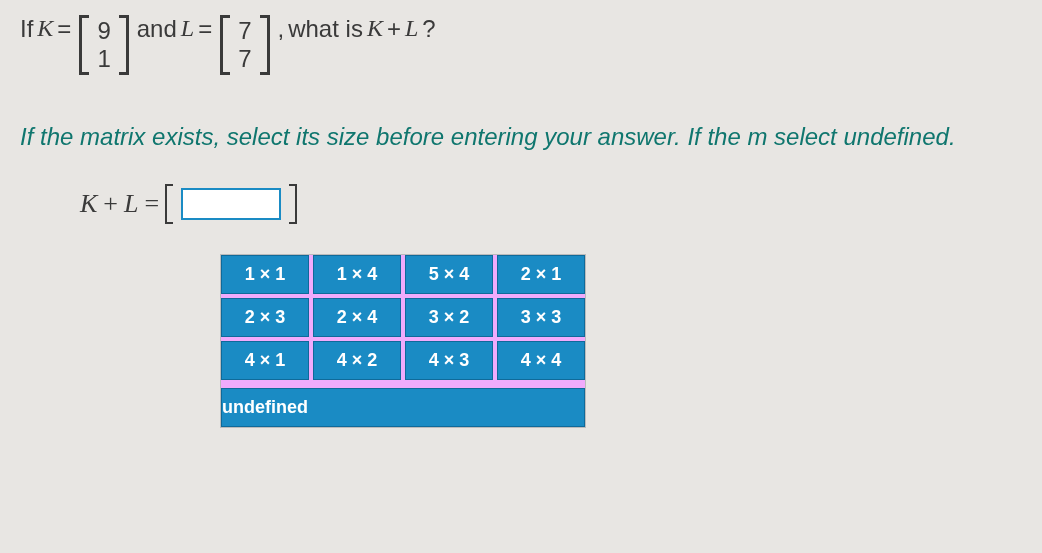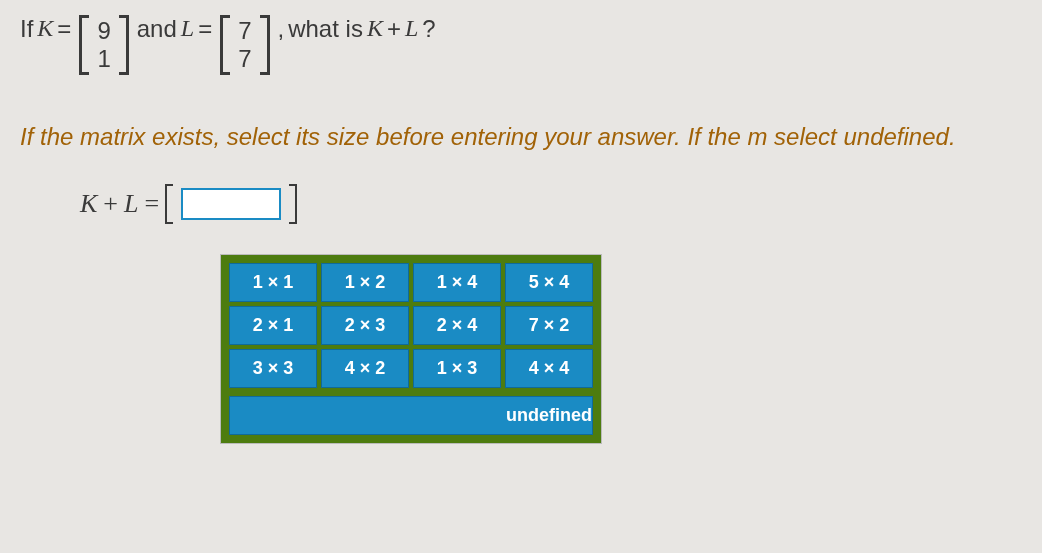--- a/index.html
+++ b/index.html
@@ -56,21 +56,21 @@
       display: flex;
       flex-direction: column;
       justify-content: center;
       padding: 0 8px;
       font-size: 24px;
     }
     .matrix-col span { line-height: 28px; text-align: center; }
     .instruction {
       font-size: 24px;
       font-style: italic;
-      color: #a16207;
+      color: #0f766e;
       margin-bottom: 30px;
       line-height: 1.4;
     }
     .answer-row {
       font-size: 26px;
       display: flex;
       align-items: center;
       gap: 6px;
       margin-left: 60px;
       margin-bottom: 30px;
@@ -98,22 +98,21 @@
     }
     .answer-input {
       width: 100px;
       height: 32px;
       border: 2px solid #1a8bc4;
       background: #fff;
     }
     .size-picker {
       margin-left: 200px;
       display: inline-block;
-      background: #4d7c0f;
-      padding: 8px;
+      background: #f0abfc;
       border: 1px solid #bbb;
     }
     .size-grid {
       display: grid;
       grid-template-columns: repeat(4, 88px);
       gap: 4px;
     }
     .size-btn {
       background: #1a8bc4;
       color: #fff;
@@ -124,21 +123,21 @@
       border: 1px solid #0f6a9a;
       cursor: pointer;
       font-family: Arial, sans-serif;
     }
     .undefined-btn {
       grid-column: 1 / -1;
       background: #1a8bc4;
       color: #fff;
       font-size: 18px;
       font-weight: bold;
-      text-align: right;
+      text-align: left;
       padding: 8px 0;
       border: 1px solid #0f6a9a;
       cursor: pointer;
       margin-top: 4px;
       font-family: Arial, sans-serif;
     }
   </style>
 </head>
 <body>
 
@@ -184,29 +183,29 @@
   <span class="var">L</span>
   <span>=</span>
   <span class="answer-bracket-left"></span>
   <span class="answer-input"></span>
   <span class="answer-bracket-right"></span>
 </div>
 
 <div class="size-picker">
   <div class="size-grid">
     <div class="size-btn">1 × 1</div>
-    <div class="size-btn">1 × 2</div>
     <div class="size-btn">1 × 4</div>
     <div class="size-btn">5 × 4</div>
     <div class="size-btn">2 × 1</div>
     <div class="size-btn">2 × 3</div>
     <div class="size-btn">2 × 4</div>
-    <div class="size-btn">7 × 2</div>
+    <div class="size-btn">3 × 2</div>
     <div class="size-btn">3 × 3</div>
+    <div class="size-btn">4 × 1</div>
     <div class="size-btn">4 × 2</div>
-    <div class="size-btn">1 × 3</div>
+    <div class="size-btn">4 × 3</div>
     <div class="size-btn">4 × 4</div>
     <div class="undefined-btn">undefined</div>
   </div>
 </div>
 
 
 
 
 </body></html>

